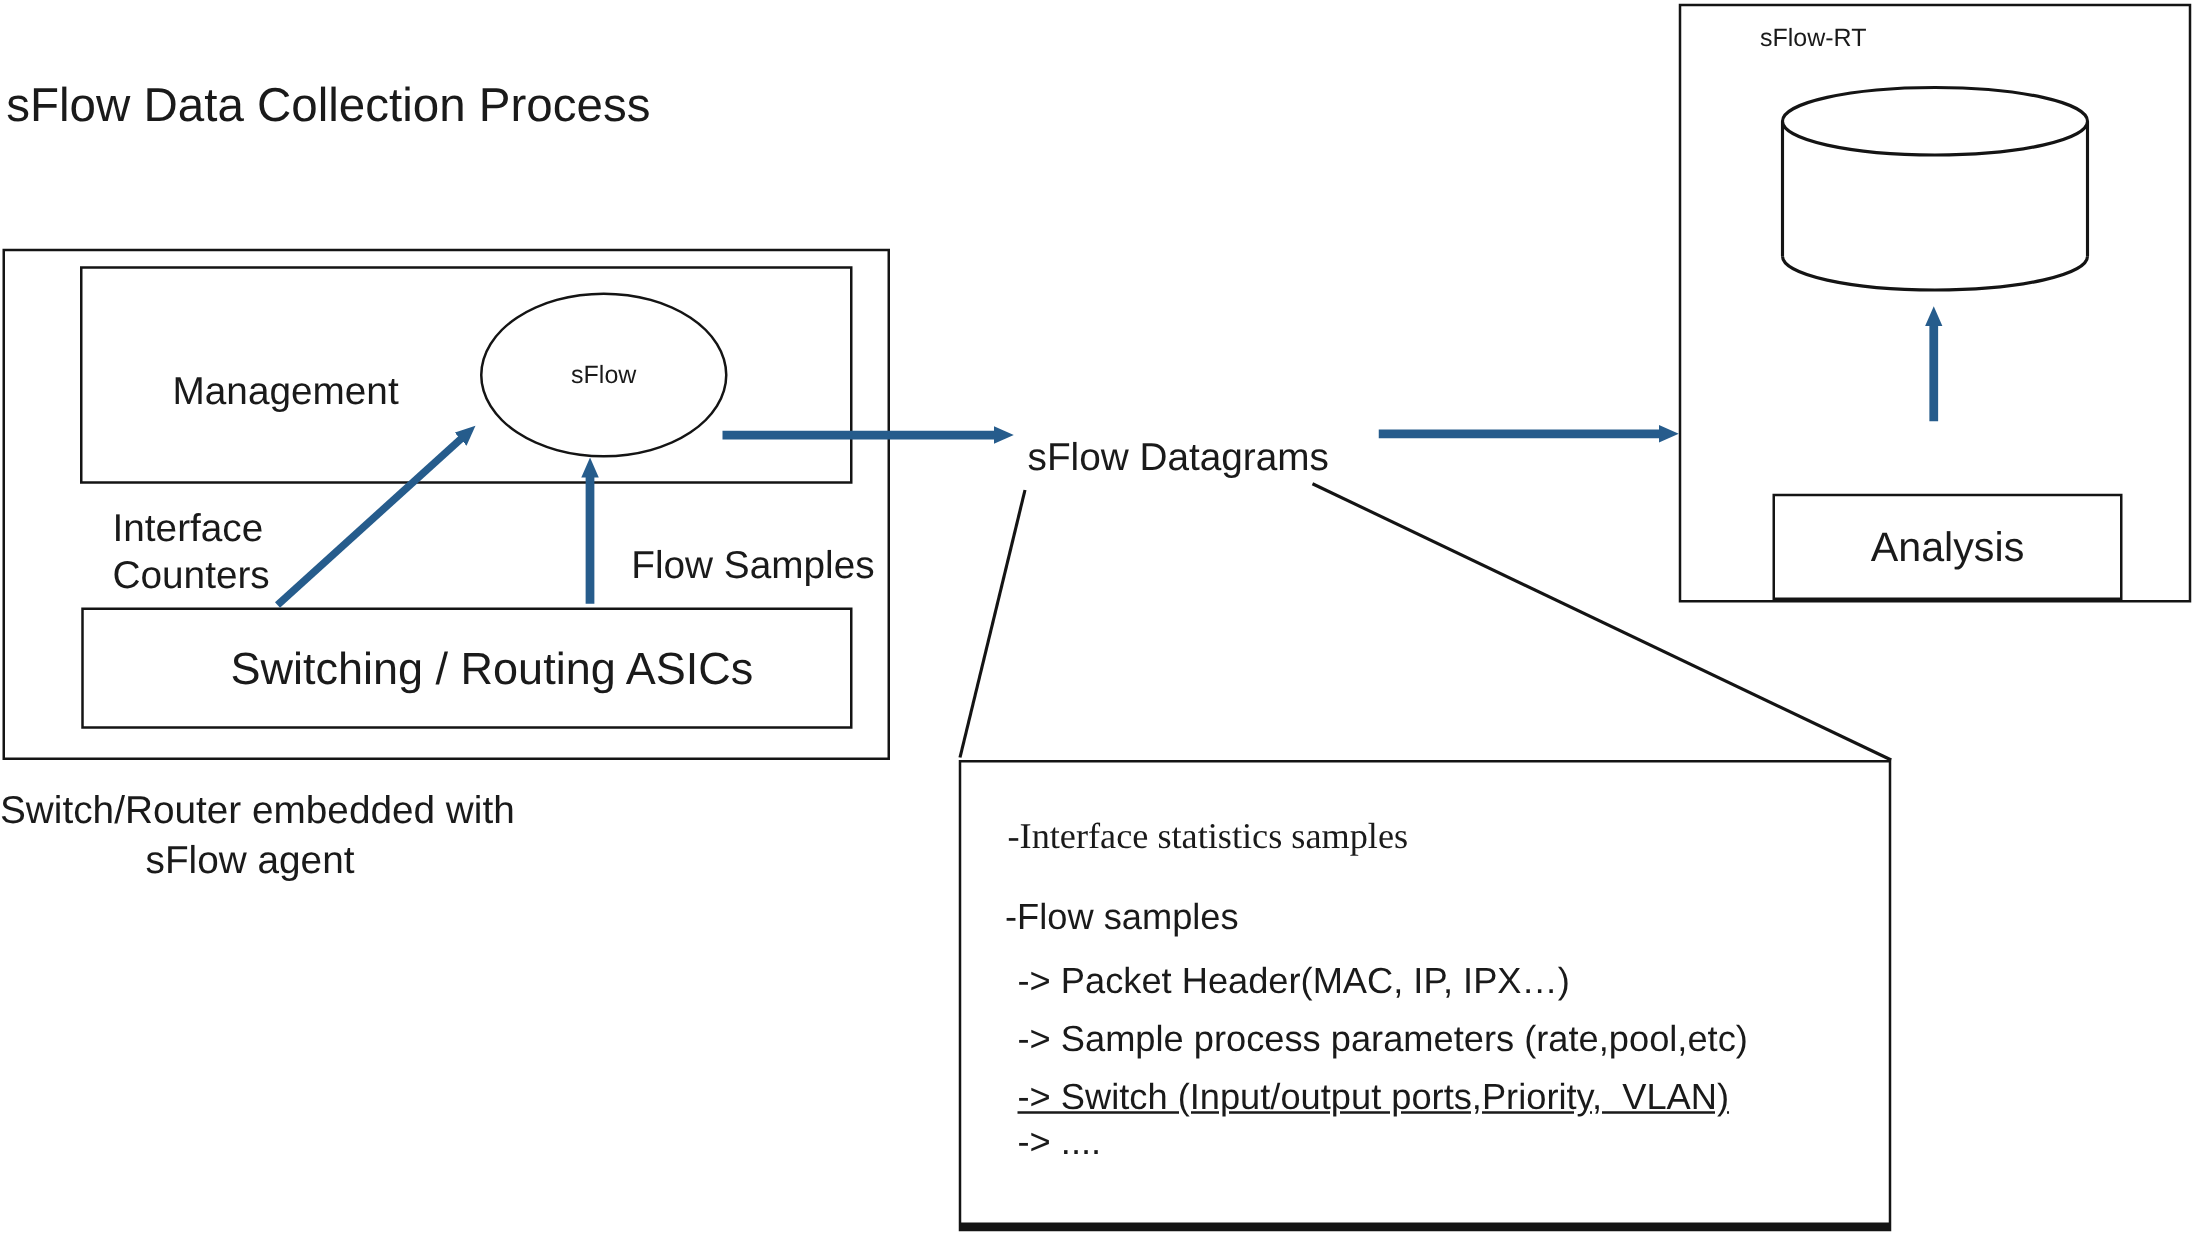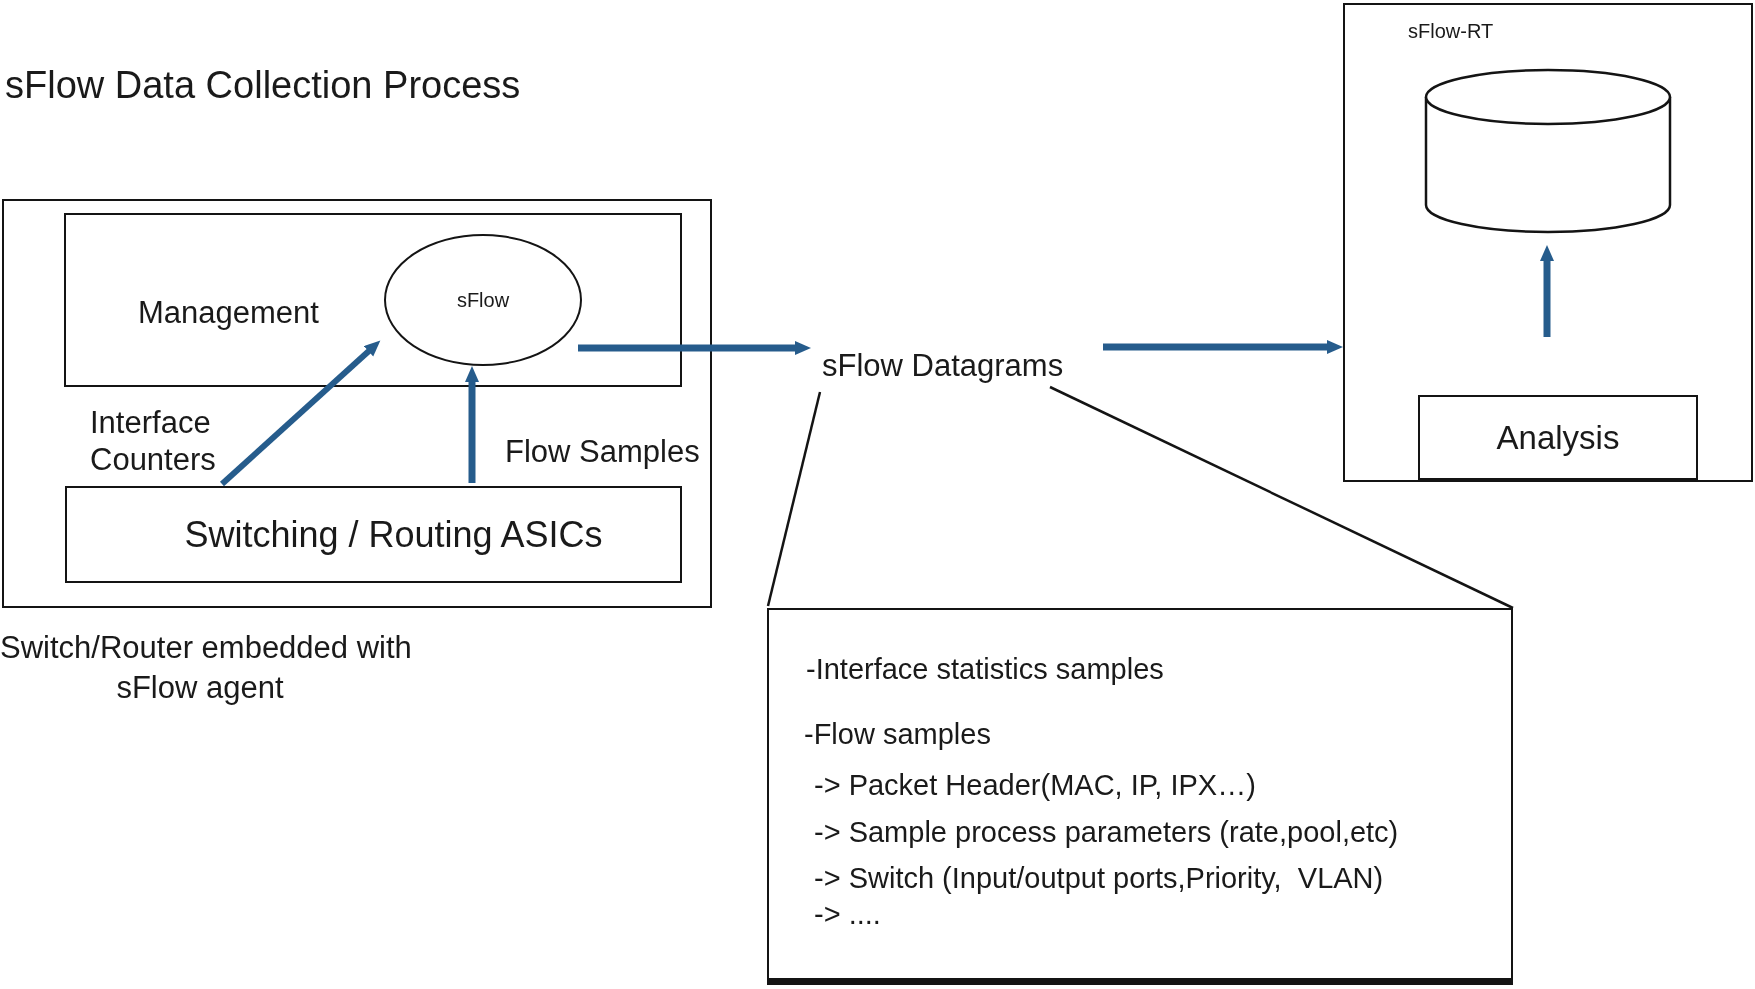--- a/index.html
+++ b/index.html
@@ -61,25 +61,25 @@
   <div class="label fs31" style="left:822px;top:348px;">sFlow Datagrams</div>
 
   <div class="box" style="left:1343px;top:3px;width:410px;height:479px;"></div>
   <div class="label fs32" style="left:1408px;top:20px;">sFlow-RT</div>
   <div class="label fs32" style="left:1423px;top:148px;width:250px;text-align:center;">Traffic Data</div>
   <div class="box centered fs33" style="left:1418px;top:352px;width:280px;height:85px;margin-top:43px;">
     <span>Analysis</span>
   </div>
 
   <div class="box detail-box" style="left:767px;top:608px;width:746px;height:377px;"></div>
-  <div class="label fs29" style="left:806px;top:653px;">-Interface statistics samples</div>
+  <div class="label fs29" style="left:806px;top:653px;font-family:Liberation Serif, serif;">-Interface statistics samples</div>
   <div class="label fs29" style="left:804px;top:718px;">-Flow samples</div>
   <div class="label fs29" style="left:814px;top:769px;">-&gt; Packet Header(MAC, IP, IPX…)</div>
   <div class="label fs29" style="left:814px;top:816px;">-&gt; Sample process parameters (rate,pool,etc)</div>
-  <div class="label fs29" style="left:814px;top:862px;">-&gt; Switch (Input/output ports,Priority,  VLAN)</div>
+  <div class="label fs29" style="left:814px;top:862px;text-decoration:underline;">-&gt; Switch (Input/output ports,Priority,  VLAN)</div>
   <div class="label fs29" style="left:814px;top:898px;">-&gt; ....</div>
 
   <svg class="overlay" width="1755" height="989" viewBox="0 0 1755 989">
     <defs>
       <marker id="head" markerUnits="userSpaceOnUse" markerWidth="18" markerHeight="16" refX="2" refY="7" orient="auto">
         <path class="ah" d="M0,0 L16,7 L0,14 Z"></path>
       </marker>
     </defs>
 
     <g>

